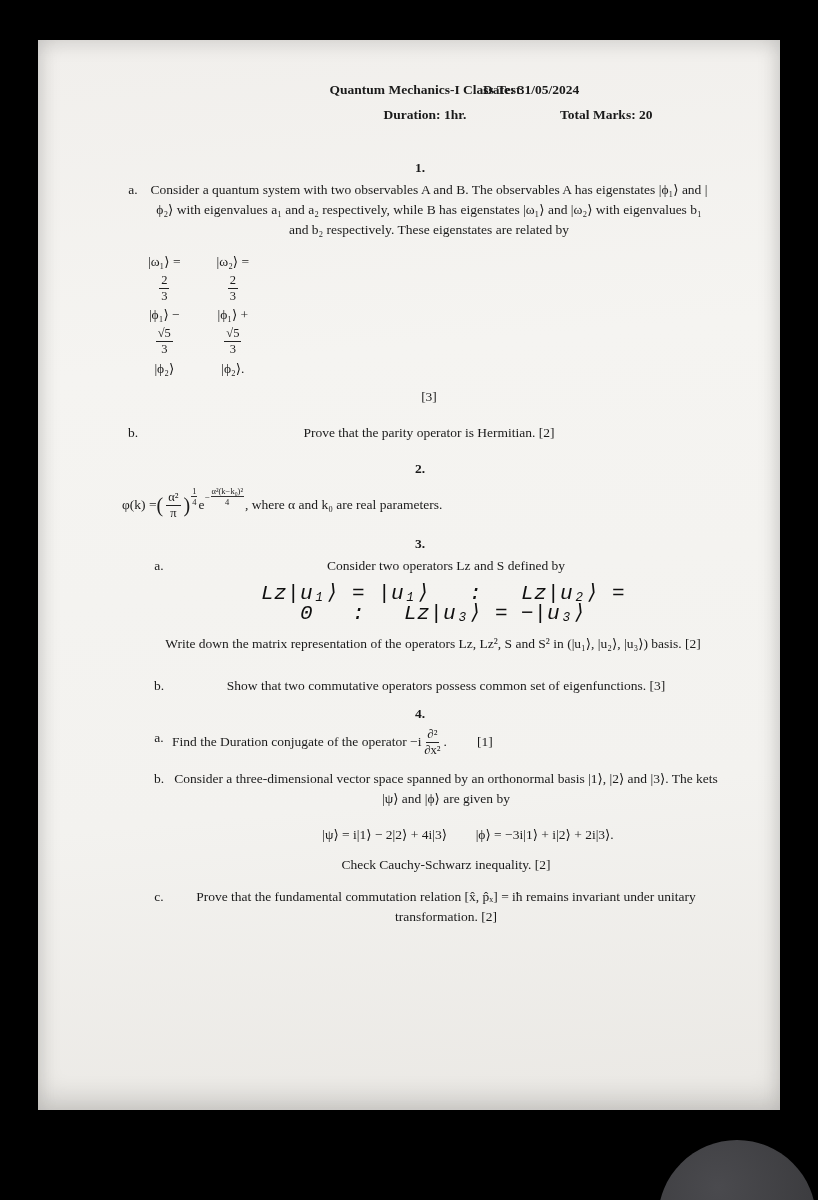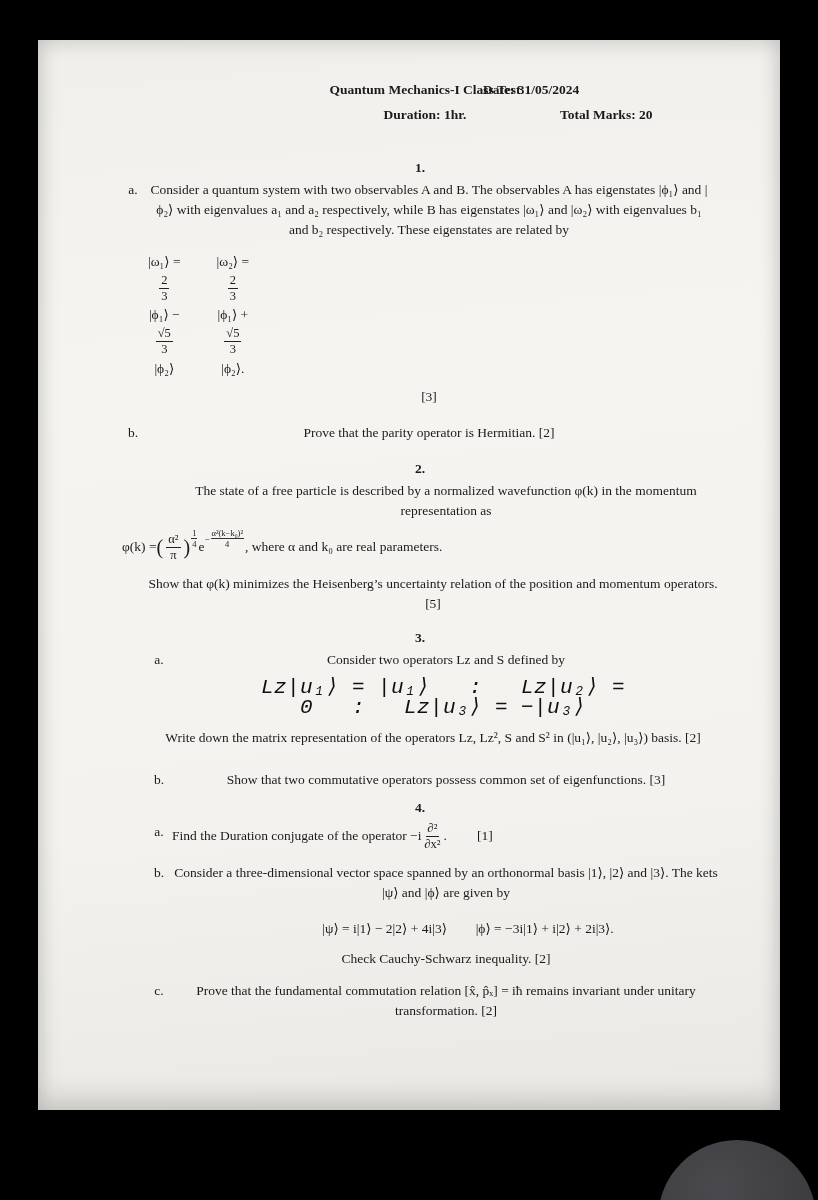--- a/index.html
+++ b/index.html
@@ -120,21 +120,20 @@
             <div class="mt2">[3]</div>
           </div>
         </div>
 
         <div class="part mt16">
           <span class="plabel">b.</span>
           <div class="pbody">Prove that the parity operator is Hermitian. [2]</div>
         </div>
 
         <div class="qnum mt16">2.</div>
-        <div class="ind52 mt2">The state of a free particle is described by a normalized wavefunction φ(k) in the momentum representation as</div>
 
         <div class="eq ind26 mt12">
           <span>φ(k) =</span>
           <span class="bigparen">(</span>
           <span class="frac">
               <span class="fnum">α²</span>
               <span class="fden">π</span>
             </span>
           <span class="bigparen">)</span>
           <span class="supfrac">
@@ -147,21 +146,20 @@
           <span class="supfrac">
               <span>−</span>
               <span class="frac">
                 <span class="fnum">α²(k−k₀)²</span>
                 <span class="fden">4</span>
               </span>
             </span>
           <span>, where α and k₀ are real parameters.</span>
         </div>
 
-        <div class="ind26 mt12">Show that φ(k) minimizes the Heisenberg’s uncertainty relation of the position and momentum operators. [5]</div>
 
         <div class="qnum mt14">3.</div>
         <div class="part indent mt2">
           <span class="plabel">a.</span>
           <div class="pbody">Consider two operators Lz and S defined by</div>
         </div>
         <div class="hand ind46 mt8">Lz|u₁⟩ = |u₁⟩&nbsp;&nbsp;&nbsp;:&nbsp;&nbsp;&nbsp;Lz|u₂⟩ = 0&nbsp;&nbsp;&nbsp;:&nbsp;&nbsp;&nbsp;Lz|u₃⟩ = −|u₃⟩</div>
         <div class="ind26 mt10">Write down the matrix representation of the operators Lz, Lz², S and S² in (|u₁⟩, |u₂⟩, |u₃⟩) basis. [2]</div>
 
         <div class="part indent mt22">

